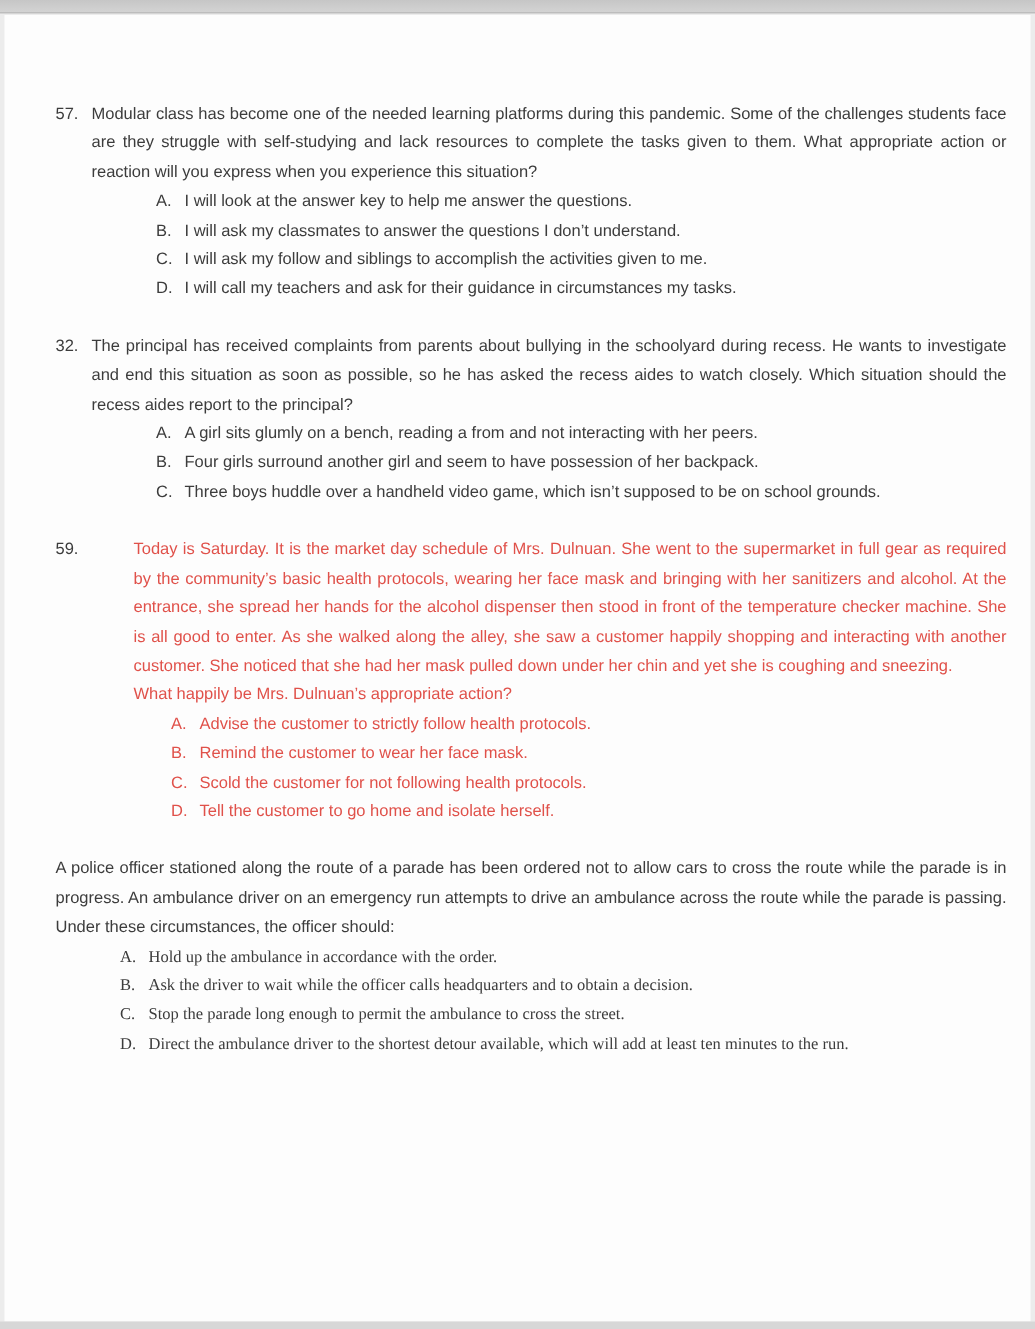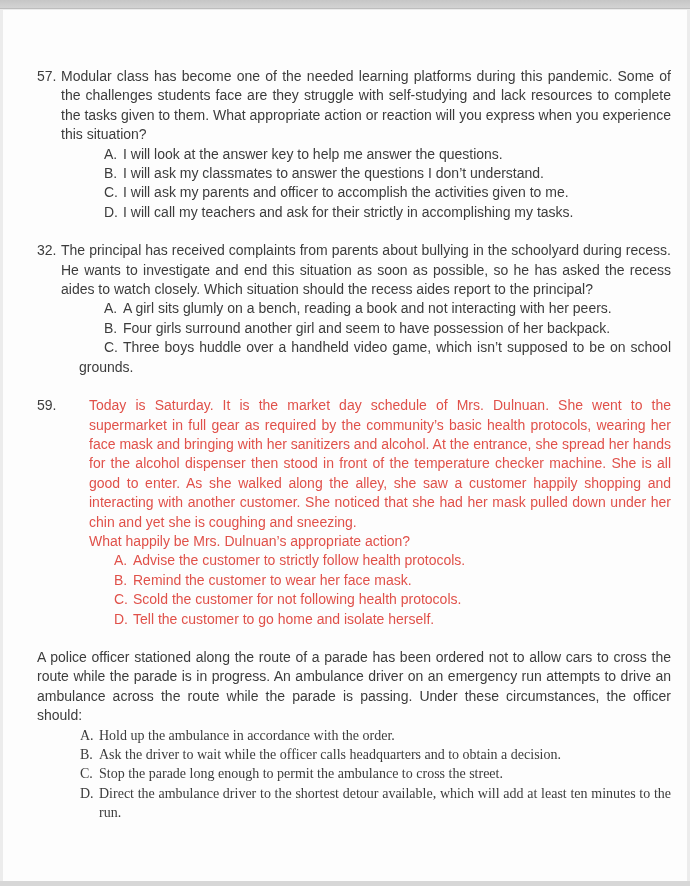--- a/index.html
+++ b/index.html
@@ -22,21 +22,21 @@
     overflow:hidden;
   }
   .bottom-strip {
     position:absolute; left:0; right:0; bottom:0; height:5px;
     background:#d7d7d7;
   }
   .question {
     display:flex;
     margin-bottom:19px;
     color:var(--black-text,#3c3c3c);
-    font-size:14px;
+    font-size:11px;
     line-height:19.4px;
   }
   .q-num { width:24px; flex-shrink:0; }
   .q-content { flex:1; min-width:0; }
   .q-body { text-align:justify; }
   .question.red .q-body,
   .question.red .option { color:var(--red-text,#e0514a);margin-left:28px; }
   .option { text-align:justify; margin-left:18px; text-indent:25px; }
   .options.hang .option { margin-left:62px; text-indent:-19px;font-family:Liberation Serif, serif; }
   .opt-letter { display:inline-block; width:19px; text-indent:0; }
@@ -49,32 +49,32 @@
 
   <div class="paper">
 
     <section class="question">
       <div class="q-num">57.</div>
       <div class="q-content">
         <p class="q-body">Modular class has become one of the needed learning platforms during this pandemic. Some of the challenges students face are they struggle with self-studying and lack resources to complete the tasks given to them. What appropriate action or reaction will you express when you experience this situation?</p>
         <div class="options">
           <p class="option"><span class="opt-letter">A.</span><span>I will look at the answer key to help me answer the questions.</span></p>
           <p class="option"><span class="opt-letter">B.</span><span>I will ask my classmates to answer the questions I don’t understand.</span></p>
-          <p class="option"><span class="opt-letter">C.</span><span>I will ask my parents and officer to accomplish the activities given to me.</span></p>
-          <p class="option"><span class="opt-letter">D.</span><span>I will call my teachers and ask for their strictly in accomplishing my tasks.</span></p>
+          <p class="option"><span class="opt-letter">C.</span><span>I will ask my follow and siblings to accomplish the activities given to me.</span></p>
+          <p class="option"><span class="opt-letter">D.</span><span>I will call my teachers and ask for their guidance in circumstances my tasks.</span></p>
         </div>
       </div>
     </section>
 
     <section class="question">
       <div class="q-num">32.</div>
       <div class="q-content">
         <p class="q-body">The principal has received complaints from parents about bullying in the schoolyard during recess. He wants to investigate and end this situation as soon as possible, so he has asked the recess aides to watch closely. Which situation should the recess aides report to the principal?</p>
         <div class="options">
-          <p class="option"><span class="opt-letter">A.</span><span>A girl sits glumly on a bench, reading a book and not interacting with her peers.</span></p>
+          <p class="option"><span class="opt-letter">A.</span><span>A girl sits glumly on a bench, reading a from and not interacting with her peers.</span></p>
           <p class="option"><span class="opt-letter">B.</span><span>Four girls surround another girl and seem to have possession of her backpack.</span></p>
           <p class="option"><span class="opt-letter">C.</span><span>Three boys huddle over a handheld video game, which isn’t supposed to be on school grounds.</span></p>
         </div>
       </div>
     </section>
 
     <section class="question red">
       <div class="q-num">59.</div>
       <div class="q-content">
         <p class="q-body">Today is Saturday. It is the market day schedule of Mrs. Dulnuan. She went to the supermarket in full gear as required by the community’s basic health protocols, wearing her face mask and bringing with her sanitizers and alcohol. At the entrance, she spread her hands for the alcohol dispenser then stood in front of the temperature checker machine. She is all good to enter. As she walked along the alley, she saw a customer happily shopping and interacting with another customer. She noticed that she had her mask pulled down under her chin and yet she is coughing and sneezing.</p>

